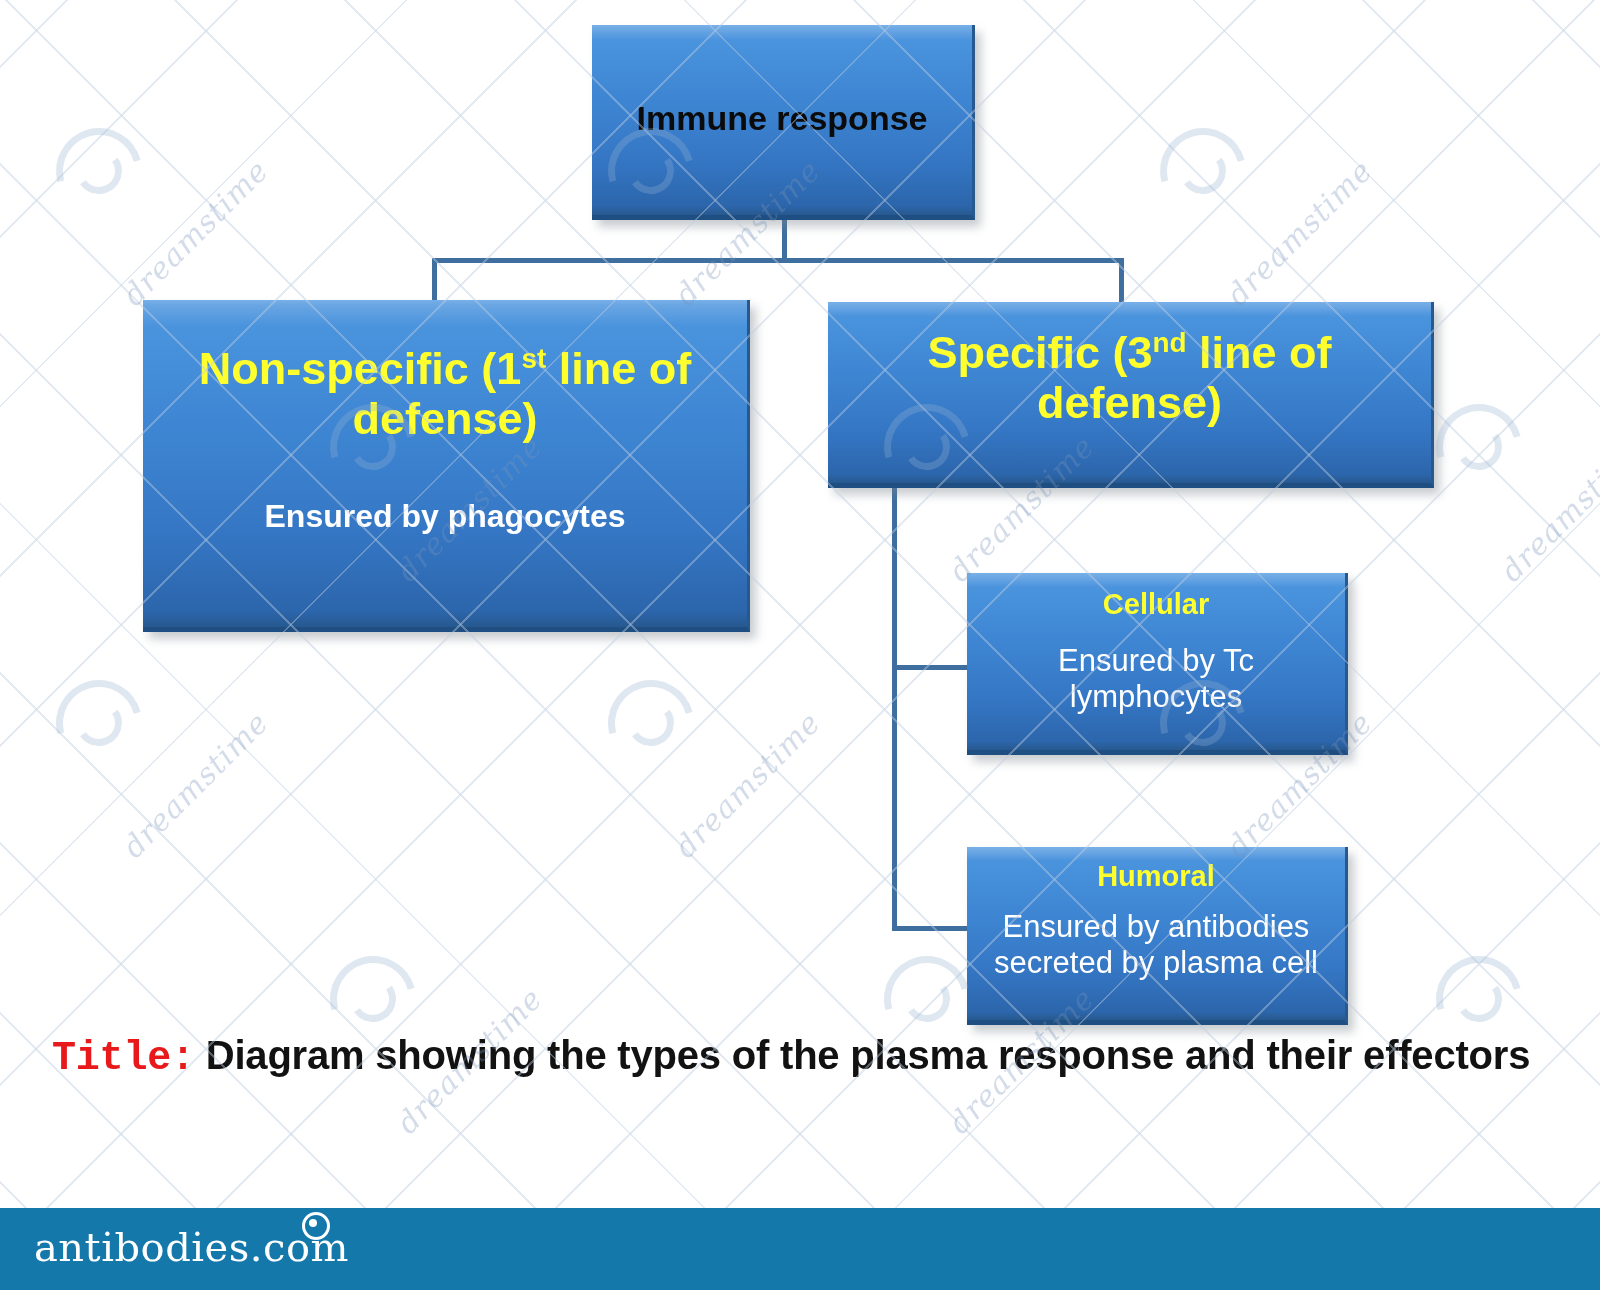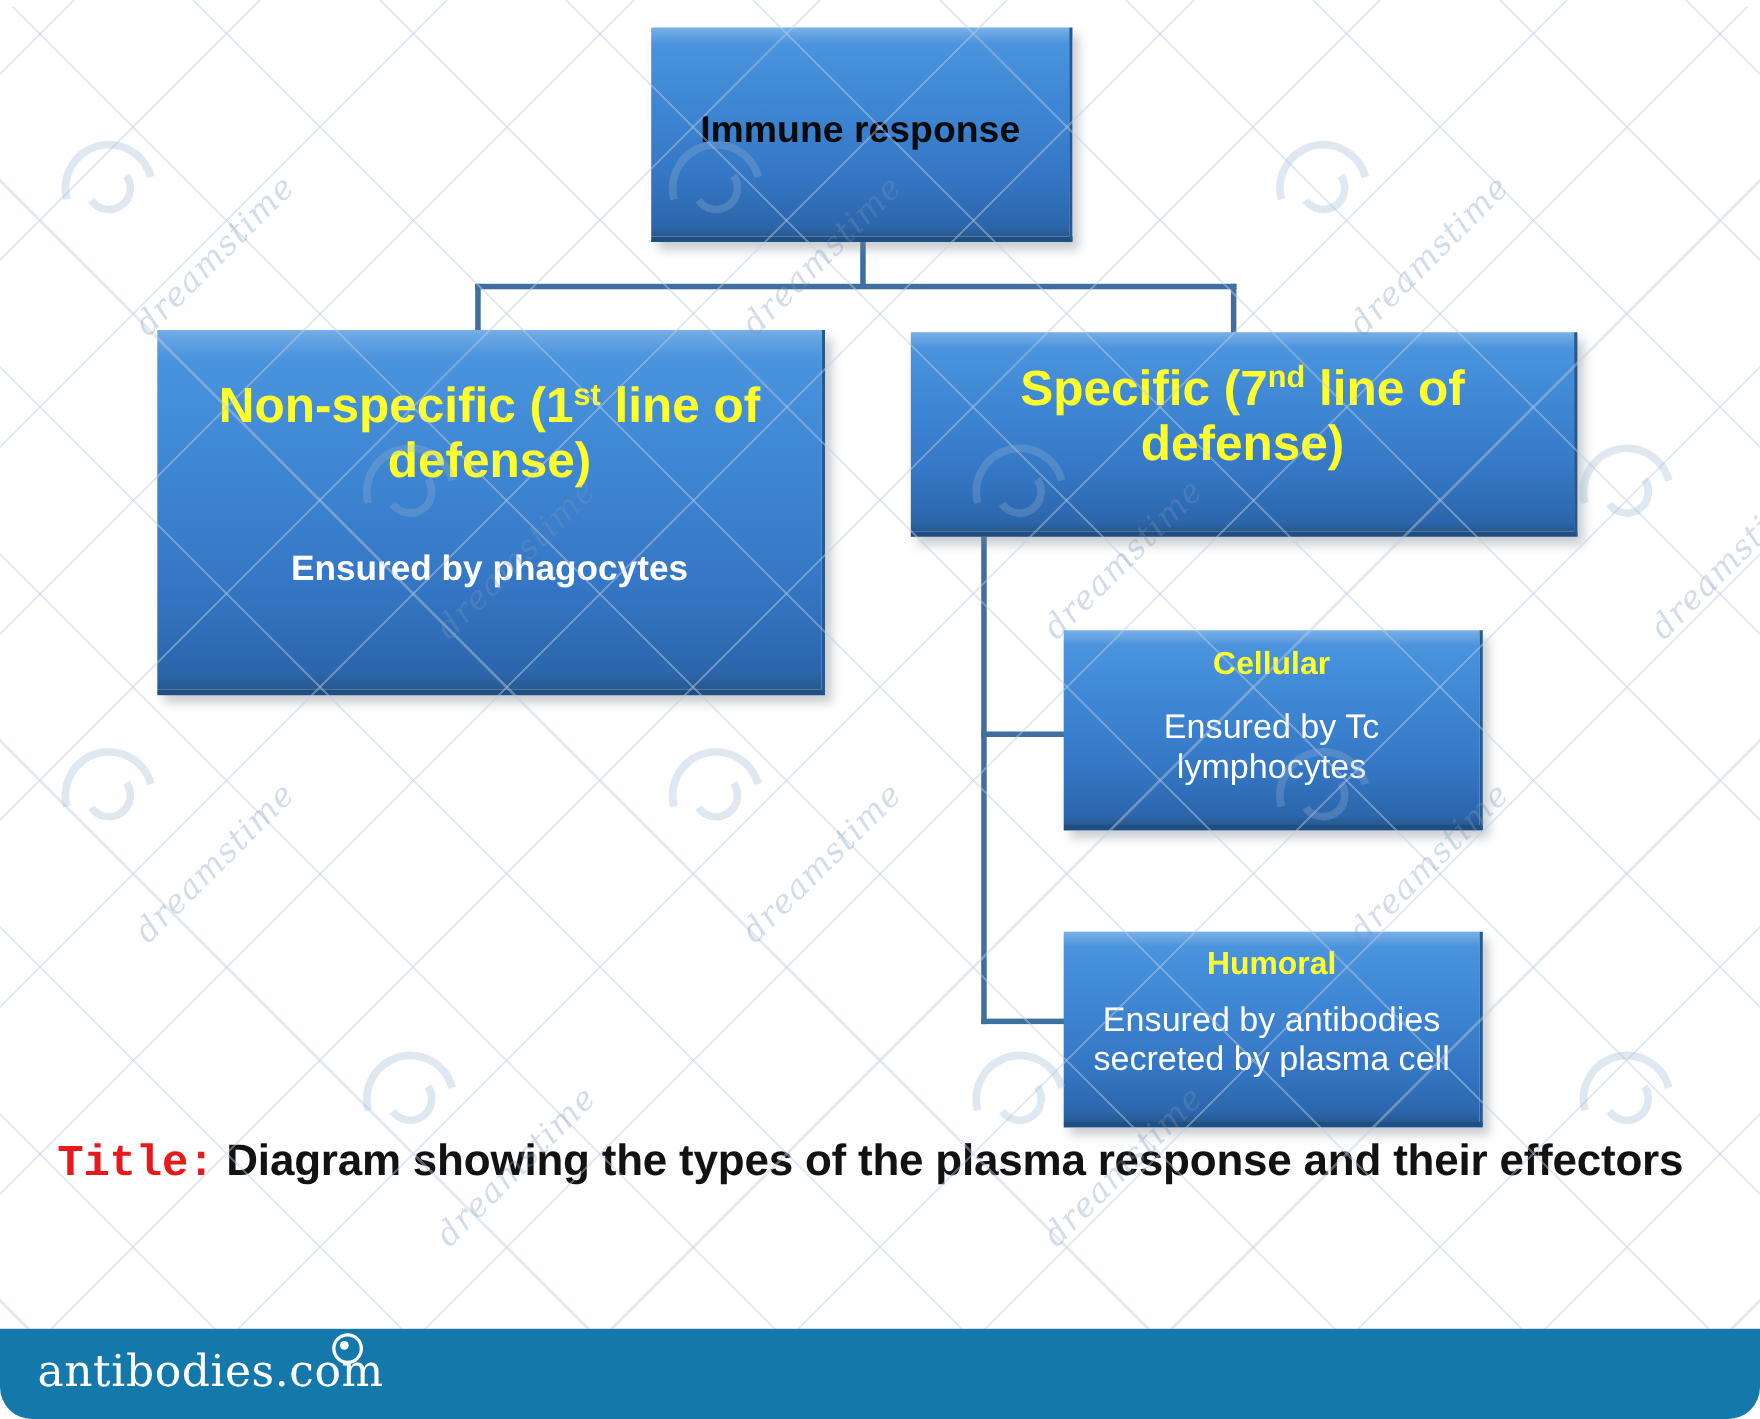--- a/index.html
+++ b/index.html
@@ -7,21 +7,20 @@
     padding: 0;
     background: #ffffff;
   }
   #stage {
     position: relative;
     width: 1600px;
     height: 1290px;
     background: #ffffff;
     overflow: hidden;
     font-family: "Liberation Sans", sans-serif;
-    border-radius: 29px;
   }
 
   
   .wm-layer {
     position: absolute;
     inset: 0;
     pointer-events: none;
     z-index: 5;
   }
   .wm-diag {
@@ -268,21 +267,21 @@
   <div class="node" id="node-root">
     <div class="line1 ttl-black">Immune response</div>
   </div>
 
   <div class="node" id="node-nonspecific">
     <div class="line1 ttl-yellow"><span>Non-specific (1</span><sup>st</sup><span> line of defense)</span></div>
     <div class="line2 sub-white-bold">Ensured by phagocytes</div>
   </div>
 
   <div class="node" id="node-specific">
-    <div class="line1 ttl-yellow"><span>Specific (7</span><sup>nd</sup><span> line of defense)</span></div>
+    <div class="line1 ttl-yellow"><span>Specific (3</span><sup>nd</sup><span> line of defense)</span></div>
   </div>
 
   <div class="node" id="node-humoral">
     <div class="line1 ttl-yellow">Humoral</div>
     <div class="line2 sub-white">Ensured by antibodies secreted by plasma cell</div>
   </div>
 
   <div class="node" id="node-cellular">
     <div class="line1 ttl-yellow">Cellular</div>
     <div class="line2 sub-white">Ensured by Tc lymphocytes</div>

